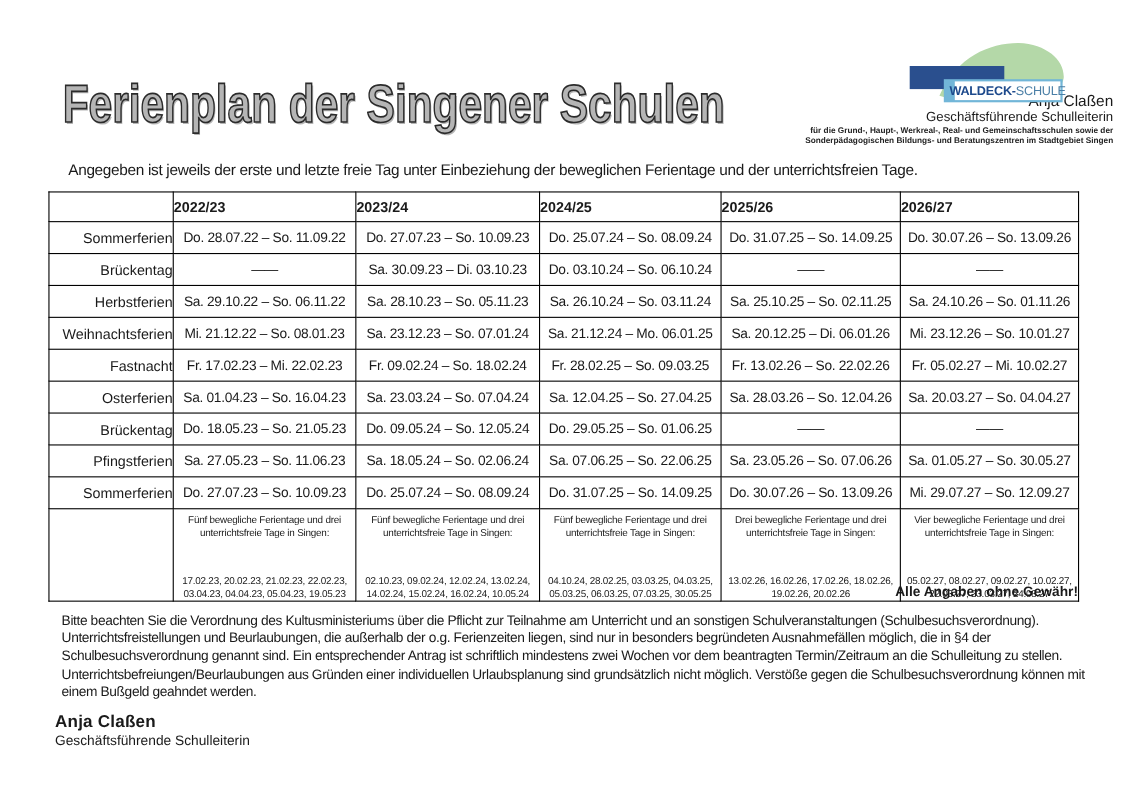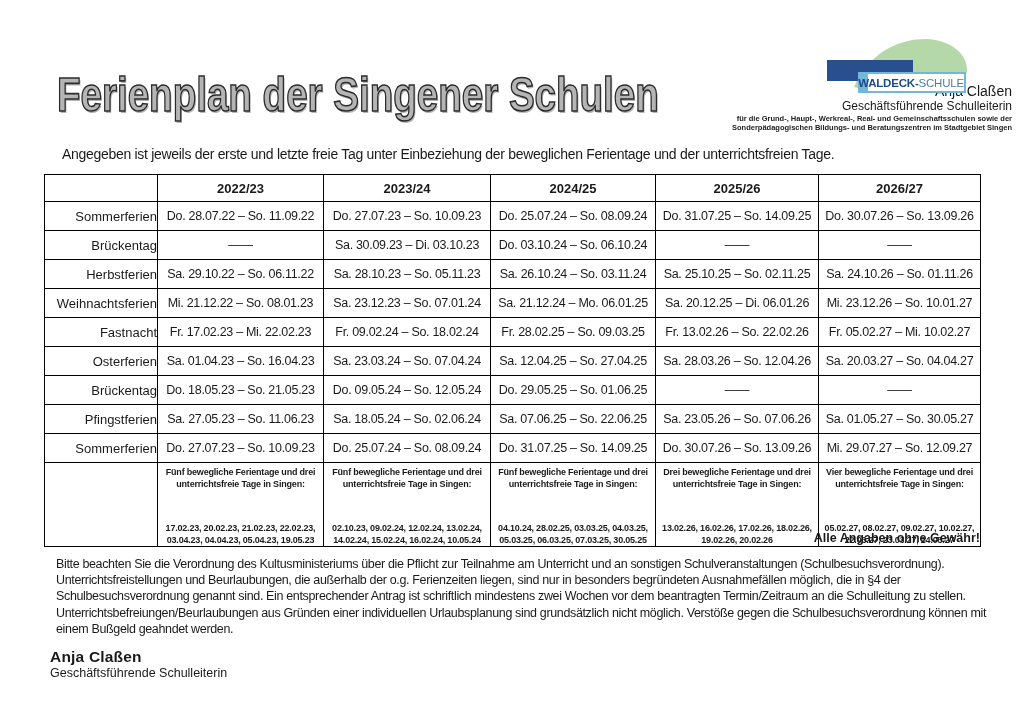--- a/index.html
+++ b/index.html
@@ -9,21 +9,21 @@
     margin:0 auto;
   }
 
   
   .logo { position:absolute; left:827px; top:35px; width:145px; height:60px; }
   .logo-green { position:absolute; left:25px; top:2px; width:118px; height:56px; z-index:1; }
   .logo-darkrect { position:absolute; left:0; top:25px; width:86px; height:21px; background:#2a4f8e; z-index:2; }
   .logo-lightbox { position:absolute; left:31px; top:37px; width:108px; height:21px; background:#72b6d8; z-index:3; }
   .logo-lightbox-inner {
     position:absolute; left:10px; top:2px; right:2px; bottom:2px; background:#ffffff;
-    display:flex; align-items:center; justify-content:flex-end; white-space:nowrap;
+    display:flex; align-items:center; justify-content:center; white-space:nowrap;
     font-size:11.5px; letter-spacing:-0.2px;
   }
   .brand-bold { font-weight:bold; color:#1e4a8c; }
   .brand-light { color:#4b7fa6; }
 
   
   .contact { position:absolute; right:12px; top:84px; text-align:right; line-height:1.1; }
   .contact-name { font-size:14px; }
   .contact-role { font-size:12px; margin-top:1px; }
   .contact-scope { font-size:7.5px; margin-top:1px; color:#222;font-weight:bold; }
@@ -38,26 +38,26 @@
     transform:scale(0.82,1.03); transform-origin:left top;
   }
 
   
   .intro { position:absolute; left:50px; top:146px; font-size:14px; letter-spacing:-0.3px;margin-left:12px; }
 
   
   .ftable-wrap { position:absolute; left:44px; top:174px; width:936px; }
   table.ftable { border-collapse:collapse; table-layout:fixed; width:936px; }
   .ftable th, .ftable td { border:1px solid #000; padding:0; overflow:hidden; }
-  .ftable th { height:26px; font-size:13px; font-weight:bold; text-align:center; }
+  .ftable th { height:26px; font-size:13px; font-weight:bold; text-align:left; }
   .ftable td.lab { height:28px; font-size:13px; text-align:right; padding-left:7px; }
   .ftable td.val { height:28px; font-size:12.5px; letter-spacing:-0.3px; text-align:center; white-space:nowrap; }
   .ftable td.note {
     height:71px; vertical-align:top; text-align:center;
-    font-size:9px; font-weight:bold; letter-spacing:-0.2px; line-height:12px;
+    font-size:9px; font-weight:normal; letter-spacing:-0.2px; line-height:12px;
     padding:3px 4px 0 4px;
   }
   .note-dates { display:block;margin-top:32px; }
 
   
   .disclaimer { position:absolute; left:44px; top:531px; width:936px; text-align:right; font-weight:bold; font-size:12.5px; }
   .notice { position:absolute; left:56px; top:556px; width:935px; font-size:12.5px; letter-spacing:-0.35px; line-height:16.2px; }
   .sig-name { position:absolute; left:50px; top:648px; font-weight:bold; font-size:15.5px; letter-spacing:0.2px; }
   .sig-role { position:absolute; left:50px; top:666px; font-size:12.5px; }
 </style>

